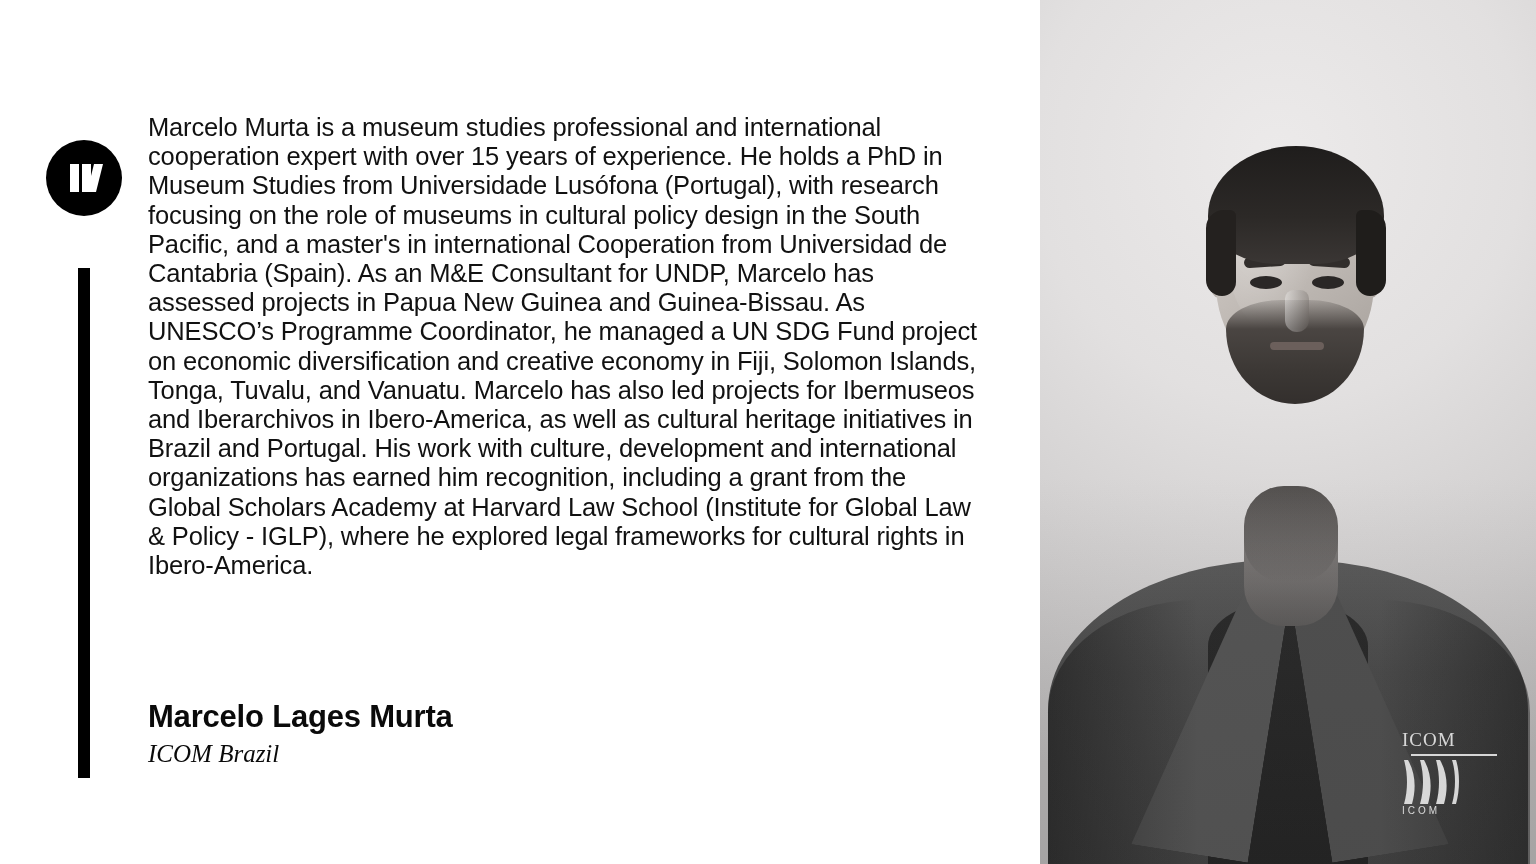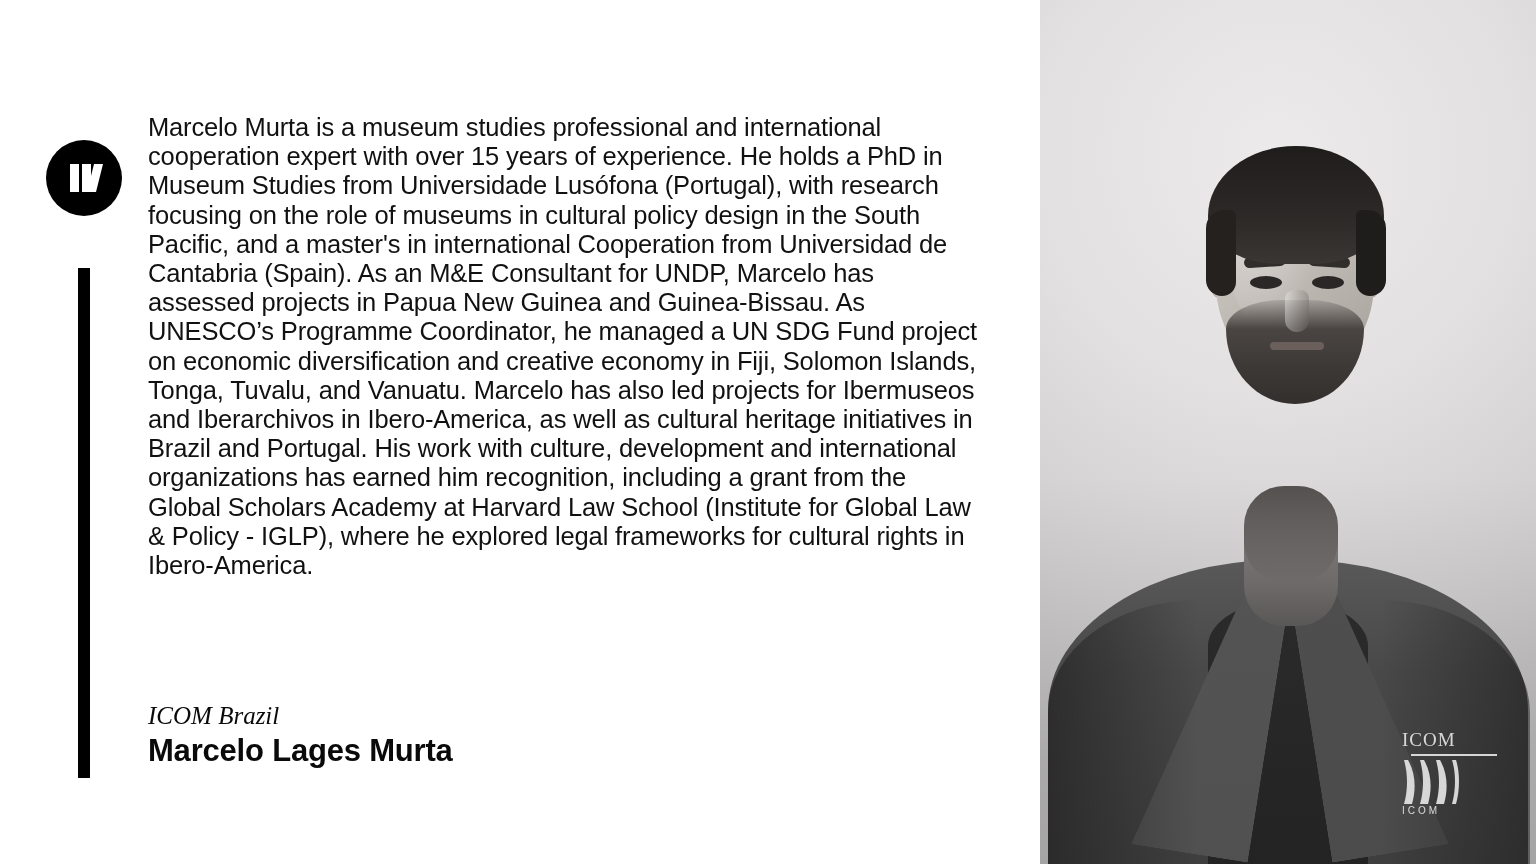--- a/index.html
+++ b/index.html
@@ -310,22 +310,22 @@
           <path d="M48 24 L57 24 L50 52 L41 52 Z"></path>
         </g>
       </svg>
     </div>
 
     <div id="vertical-rule"></div>
 
     <div id="bio-text">Marcelo Murta is a museum studies professional and international cooperation expert with over 15 years of experience. He holds a PhD in Museum Studies from Universidade Lusófona (Portugal), with research focusing on the role of museums in cultural policy design in the South Pacific, and a master's in international Cooperation from Universidad de Cantabria (Spain). As an M&amp;E Consultant for UNDP, Marcelo has assessed projects in Papua New Guinea and Guinea-Bissau. As UNESCO’s Programme Coordinator, he managed a UN SDG Fund project on economic diversification and creative economy in Fiji, Solomon Islands, Tonga, Tuvalu, and Vanuatu. Marcelo has also led projects for Ibermuseos and Iberarchivos in Ibero-America, as well as cultural heritage initiatives in Brazil and Portugal. His work with culture, development and international organizations has earned him recognition, including a grant from the Global Scholars Academy at Harvard Law School (Institute for Global Law &amp; Policy - IGLP), where he explored legal frameworks for cultural rights in Ibero-America.</div>
 
     <div id="name-block">
+      <div id="person-name">Marcelo Lages Murta</div>
       <div id="person-affiliation">ICOM Brazil</div>
-      <div id="person-name">Marcelo Lages Murta</div>
     </div>
   </div>
 
   <div id="portrait-panel">
     <div id="backdrop"></div>
 
     <div id="figure">
       <div class="sh" id="jacket"></div>
       <div class="sh" id="shirt"></div>
       <div class="sh" id="lapel-l"></div>

